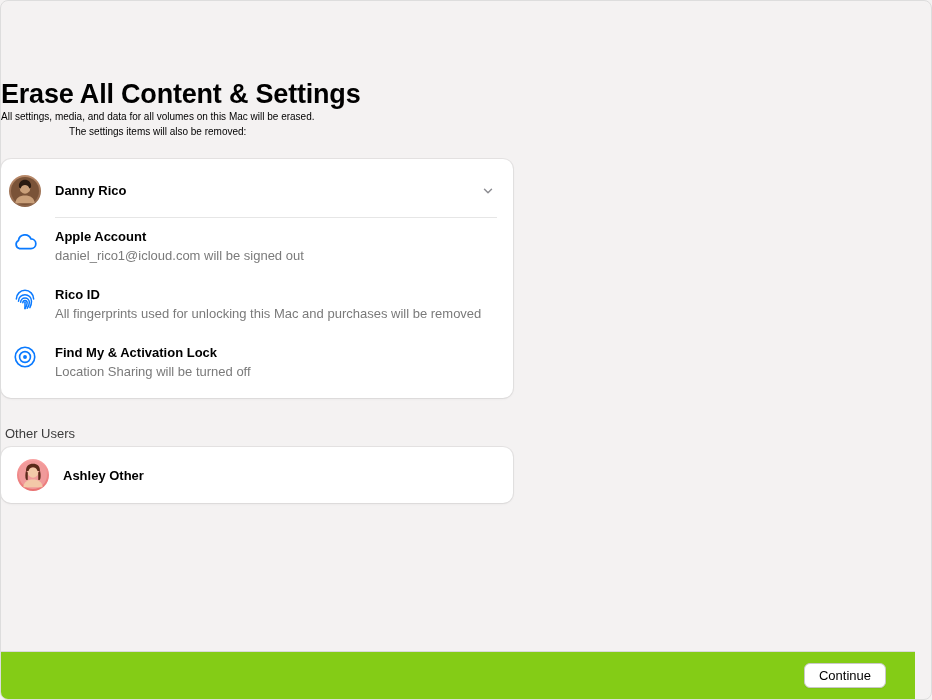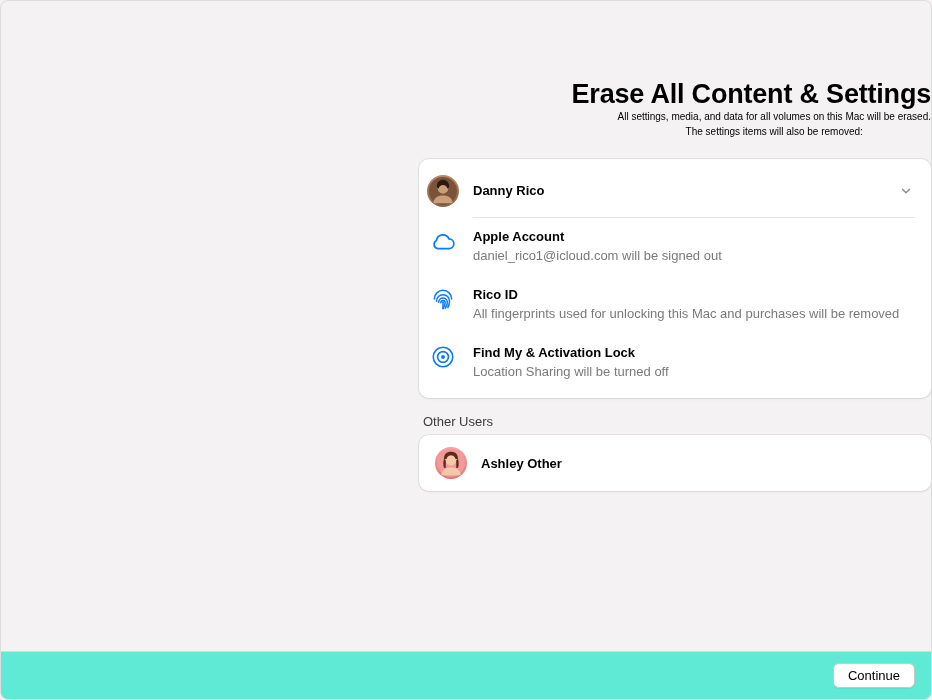--- a/index.html
+++ b/index.html
@@ -13,21 +13,21 @@
       height: 700px;
       background: #f4f2f2;
       position: relative;
       overflow: hidden;
       border: 1px solid #ddd;
       border-radius: 8px;
     }
     .content {
       display: flex;
       flex-direction: column;
-      align-items: flex-end;
+      align-items: flex-start;
       padding-top: 78px;
     }
     .page-title {
       font-size: 27px;
       font-weight: 700;
       color: #000;
       letter-spacing: -0.2px;
     }
     .page-subtitle {
       font-size: 10px;
@@ -92,45 +92,45 @@
     .divider {
       height: 1px;
       background: #e6e6e6;
       margin-left: 46px;
     }
     .icon-outline {
       color: #0a7aff;
     }
     .section-label {
       width: 512px;
-      margin-top: 16px;
+      margin-top: 28px;
       font-size: 13px;
       color: #3c3c3c;
       padding-left: 4px;
     }
     .card.small {
       margin-top: 6px;
       padding: 8px 16px 8px 16px;
     }
     .card.small .row {
       align-items: center;
       padding: 4px 0;
     }
     .footer-bar {
       position: absolute;
       left: 0;
-      right: 0;
+      right: 16px;
       bottom: 0;
       height: 48px;
       border-top: 1px solid #d9d9d9;
       display: flex;
       align-items: center;
       justify-content: flex-end;
-      padding: 0 16px;
-      background: #5eead4;
+      padding: 0 29px;
+      background: #84cc16;
     }
     .btn {
       background: #fff;
       border: 1px solid #c9c9c9;
       border-radius: 6px;
       padding: 4px 14px;
       font-size: 13px;
       color: #000;
       box-shadow: 0 1px 1px rgba(0,0,0,0.05);
       cursor: pointer;

